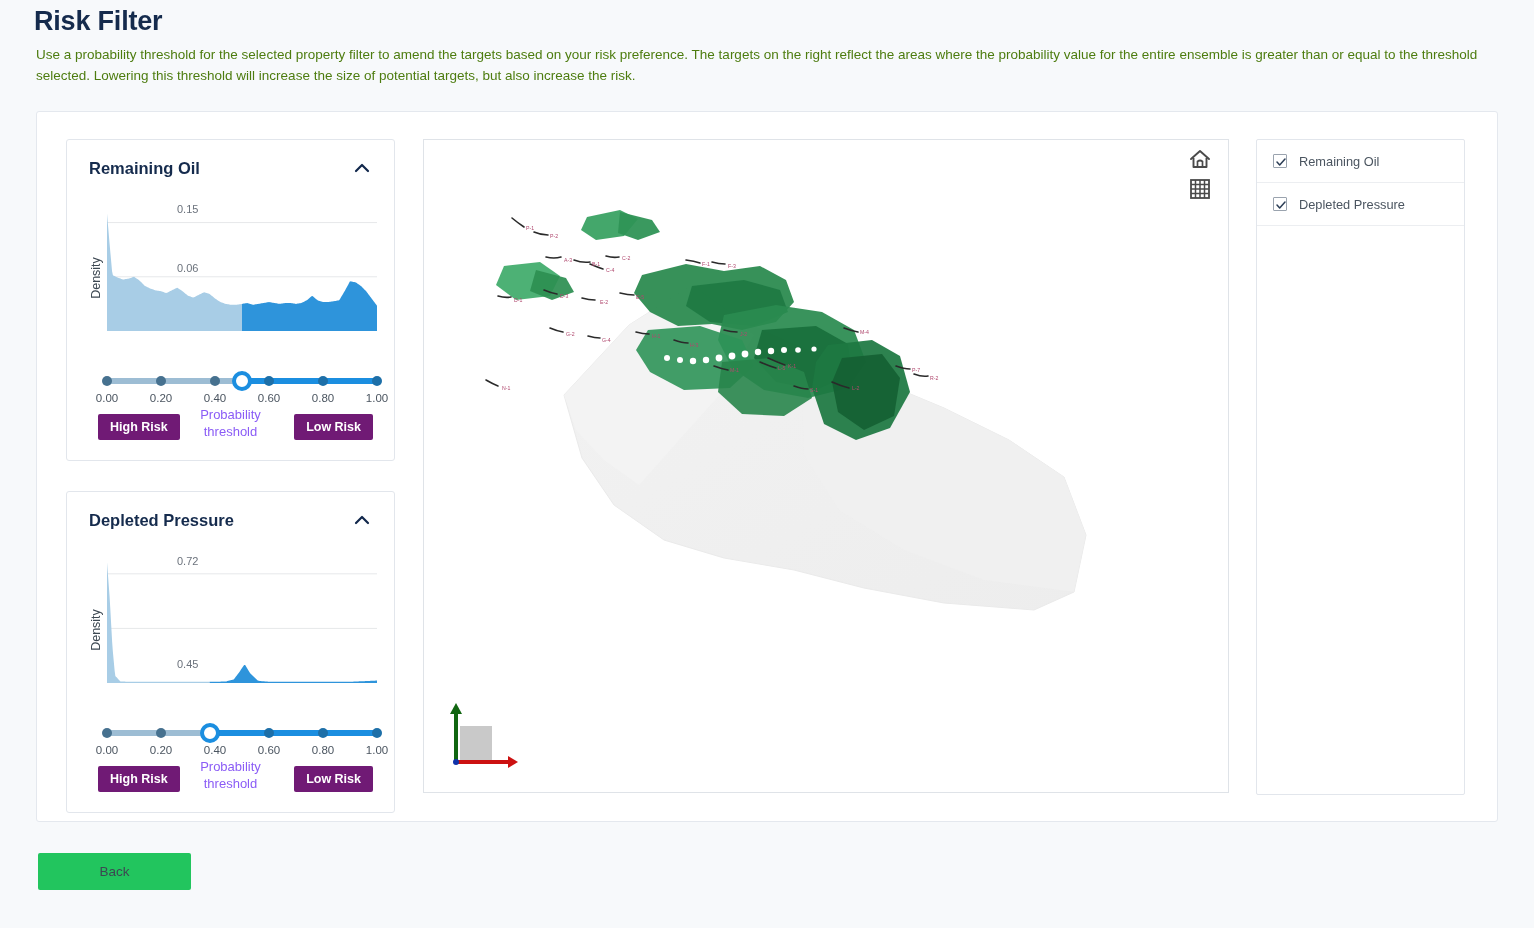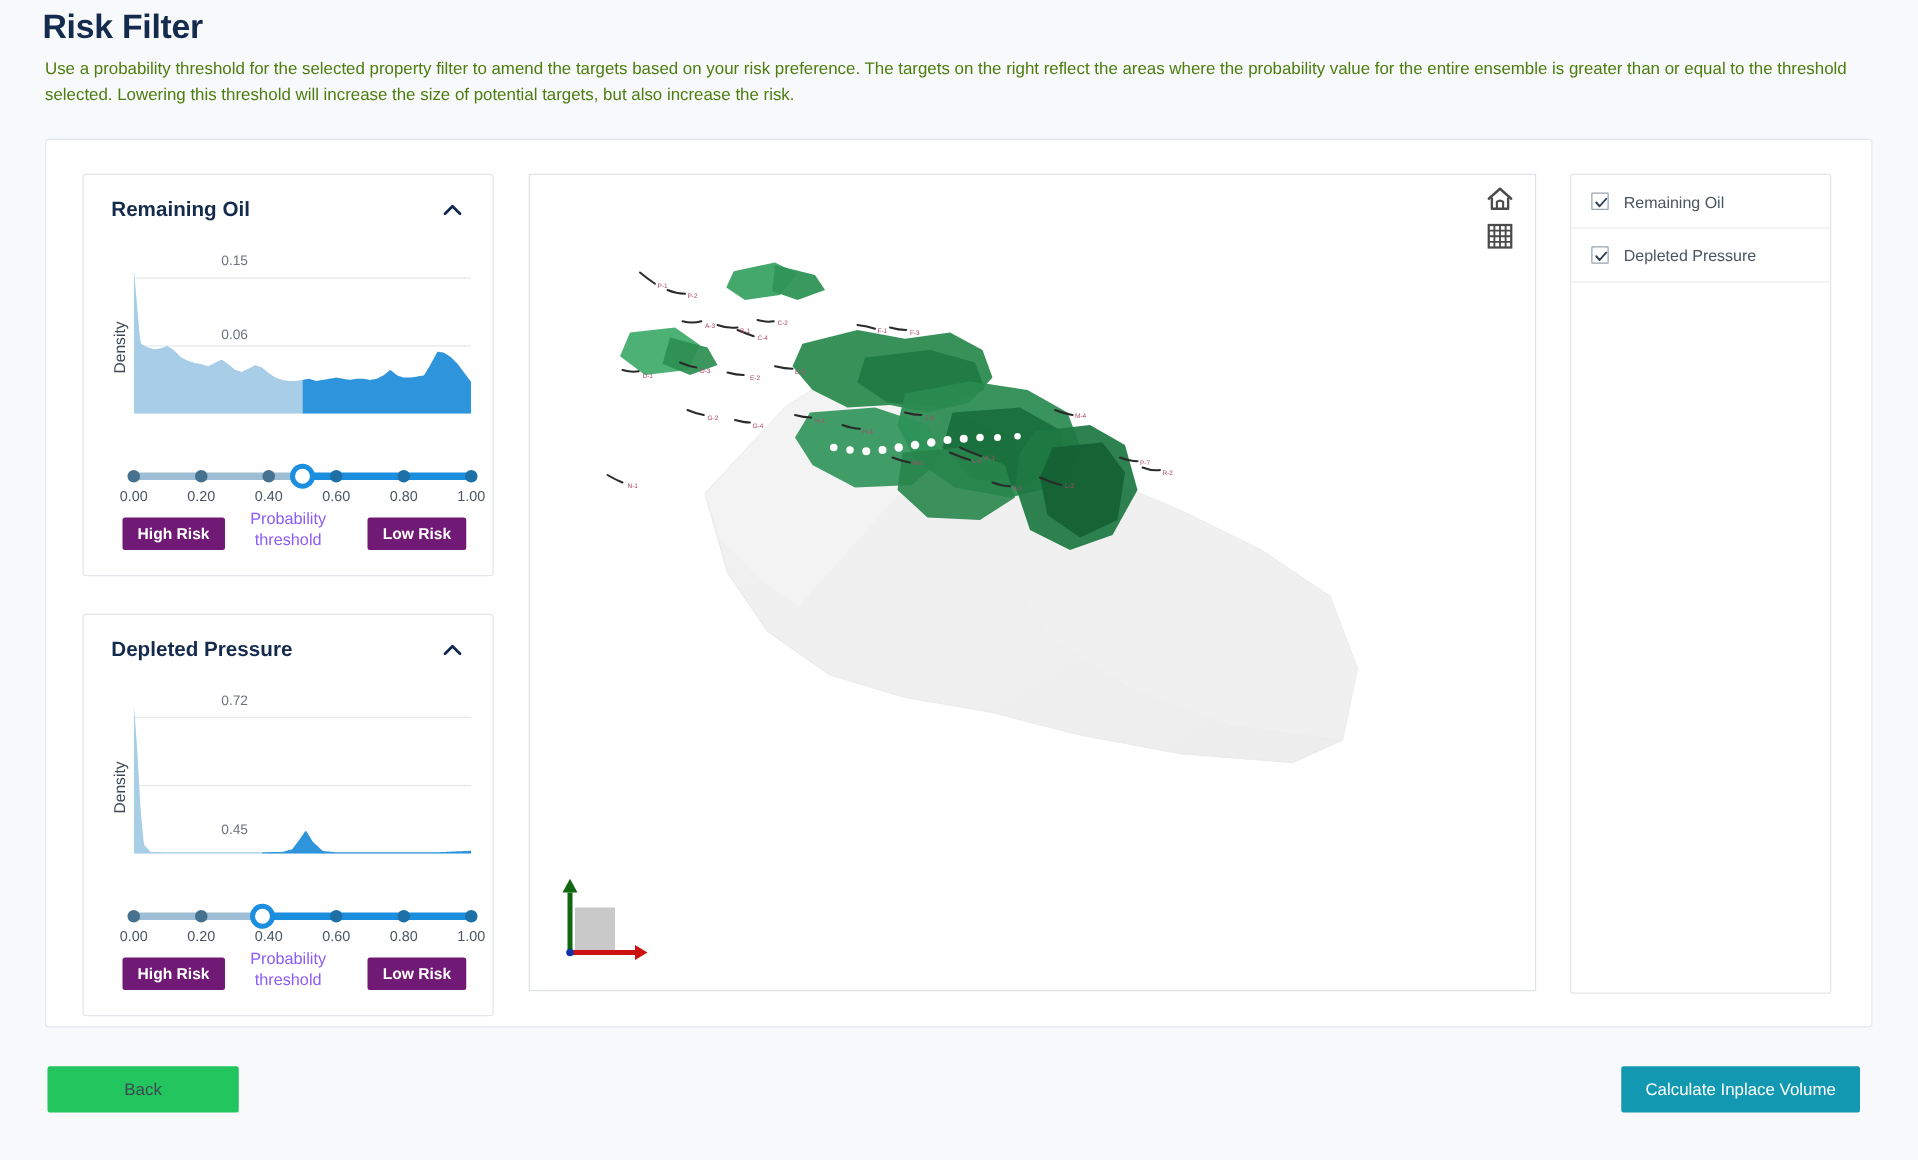--- a/index.html
+++ b/index.html
@@ -436,15 +436,14 @@
             <polyline points="2,6 4.7,9 10,3" fill="none" stroke="#2c3e56" stroke-width="1.5" stroke-linecap="round" stroke-linejoin="round"></polyline>
           </svg>
         </span>
         <span class="prop-label">Depleted Pressure</span>
       </div>
     </div>
 
   </div>
 
   <button class="btn-back">Back</button>
-  <button class="btn-calc">Calculate Inplace Volume</button>
 
 </div>
 
 </body></html>

